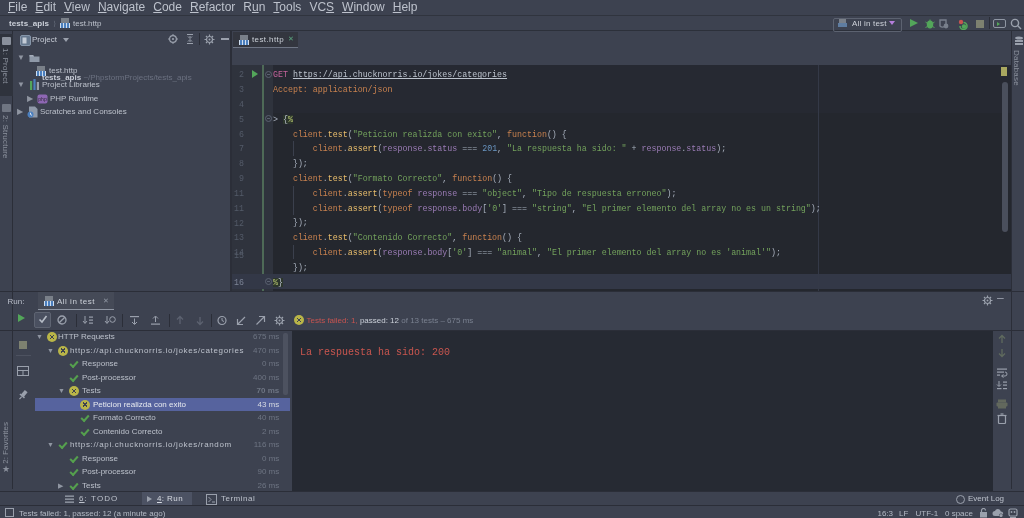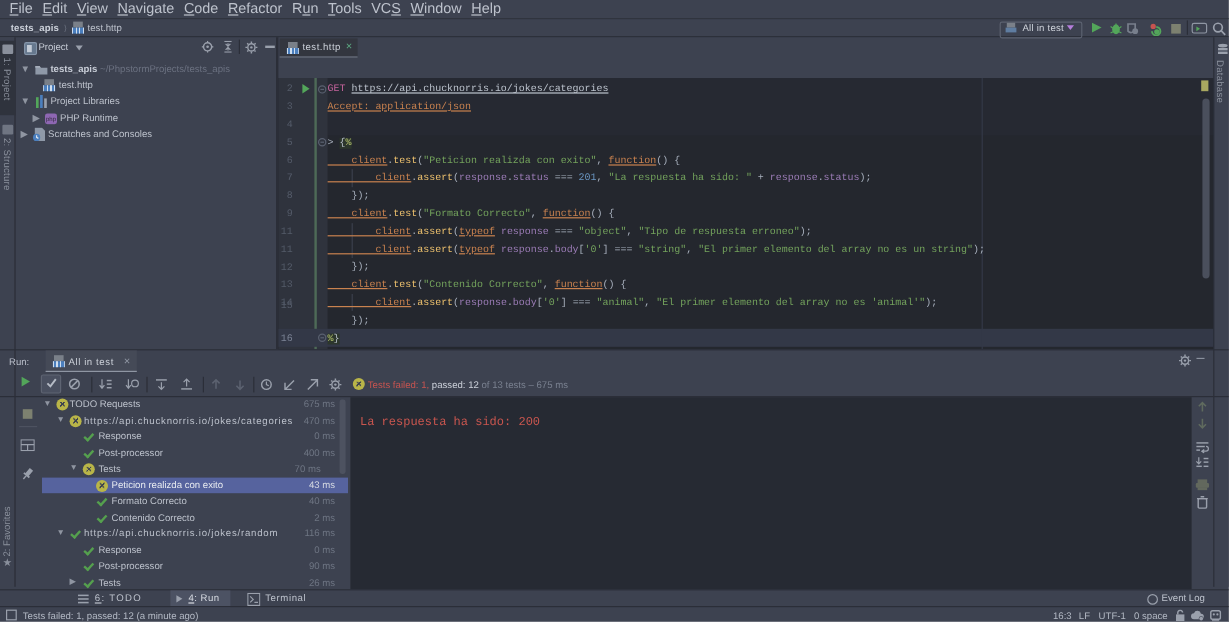--- a/index.html
+++ b/index.html
@@ -13,21 +13,21 @@
 #navbar{left:0;top:15px;width:1024px;height:16px;border-top:1px solid #30343e;border-bottom:1px solid #2c303a;box-sizing:border-box;}
 
 .stripe{background:#3d4250;}
 .vlabel{writing-mode:vertical-rl;font-size:8px;color:#8b919d;letter-spacing:0.2px;}
 .vlabel2{writing-mode:vertical-rl;transform:rotate(180deg);font-size:8px;color:#8b919d;}
 .trow{position:absolute;height:13.7px;line-height:13.7px;font-size:8px;white-space:nowrap;color:#bcc1cb;}
 
 #editor{background:#262932;}
 .codeline{position:absolute;white-space:pre;font-family:"Liberation Mono",monospace;font-size:8.3px;line-height:14.81px;height:14.81px;left:0;}
 .gut{position:absolute;font-family:"Liberation Mono",monospace;font-size:8.3px;line-height:14.81px;height:14.81px;color:#545b69;text-align:right;width:12px;}
-.or{color:#c9824f;text-decoration:underline;} .fn{color:#ecc06d;} .str{color:#73a25c;} .pur{color:#9b7cb6;}
+.or{color:#c9824f;} .fn{color:#ecc06d;} .str{color:#73a25c;} .pur{color:#9b7cb6;}
 .num{color:#6a96c2;} .pun{color:#a8b0bd;} .pink{color:#c4639c;margin-top:41px;} .tmpl{color:#b5c46f;background:#2c362c;}
 .lnk{color:#c4639c;font-size:8px;letter-spacing:0.15px;}
 
 .rrow{position:absolute;height:13.5px;line-height:13.5px;font-size:8px;white-space:nowrap;color:#bcc1cb;}
 .rtime{position:absolute;text-align:right;color:#6e7583;font-size:8px;}
 
 .sep{background:#2b2e38;}
 svg{display:block;}
 .arr{color:#8f95a1;font-size:7px;}
 .ic-ok{width:10px;height:10px;}
@@ -161,21 +161,21 @@
 </div>
 
   <div class="trow" style="left:0;top:19.5px;">
     <span class="abs" style="left:4px;color:#8f95a1;font-size:8px;">▼</span>
     <span class="abs" id="ic-folder" style="left:16px;top:2px;">
           <svg width="11" height="10">
             <path d="M0.5 2 L0.5 9 L10.5 9 L10.5 3.5 L5 3.5 L4 2 Z" fill="#8f99a8"></path>
             <path d="M0.5 2 L4 2 L5 3.5 L0.5 3.5 Z" fill="#a6aebb"></path>
           </svg>
         </span>
-    <span class="abs" style="left:29px;"><b style="color:#c7ccd6;">tests_apis</b> <span style="color:#6b7180;">~/PhpstormProjects/tests_apis</span></span>
+    <span class="abs" style="left:29px;margin-top:20px;"><b style="color:#c7ccd6;">tests_apis</b> <span style="color:#6b7180;">~/PhpstormProjects/tests_apis</span></span>
   </div>
   <div class="trow" style="left:0;top:33.2px;">
     <span class="abs ic-http" style="left:23px;top:1.5px;"></span>
     <span class="abs" style="left:36px;">test.http</span>
   </div>
   <div class="trow" style="left:0;top:46.9px;">
     <span class="abs" style="left:4px;color:#8f95a1;font-size:8px;">▼</span>
     <span class="abs" id="ic-lib" style="left:16px;top:1px;">
           <svg width="11" height="11">
             <rect x="1" y="2" width="2.2" height="9" fill="#53a65a"></rect>
@@ -414,21 +414,21 @@
           <rect x="3" y="6.5" width="6" height="1.5" fill="#9aa0ac"></rect>
           <line x1="6" y1="8" x2="6" y2="11.5" stroke="#9aa0ac" stroke-width="1.2"></line>
         </g>
       </svg>
     </div>
 
 <div class="abs" id="runtree" style="left:35px;top:330px;width:255px;height:161px;overflow:hidden;">
   <div class="rrow" style="top:0px;">
         <span class="abs arr" style="left:1px;">▼</span>
         <span class="abs ic-fail" style="left:12px;top:2px;"></span>
-        <span class="abs" style="left:23px;">TODO Requests</span>
+        <span class="abs" style="left:23px;">HTTP Requests</span>
         <span class="rtime" style="left:200px;width:44.3px;">675 ms</span>
       </div>
   <div class="rrow" style="top:13.5px;">
         <span class="abs arr" style="left:12px;">▼</span>
         <span class="abs ic-fail" style="left:23px;top:2px;"></span>
         <span class="abs" style="left:35px;letter-spacing:0.65px;">https://api.chucknorris.io/jokes/categories</span>
         <span class="rtime" style="left:200px;width:44.3px;">470 ms</span>
       </div>
   <div class="rrow" style="top:27px;">
         <span class="abs ic-ok" style="left:34px;top:2px;"></span>
@@ -437,21 +437,21 @@
       </div>
   <div class="rrow" style="top:40.5px;">
         <span class="abs ic-ok" style="left:34px;top:2px;"></span>
         <span class="abs" style="left:47px;">Post-processor</span>
         <span class="rtime" style="left:200px;width:44.3px;">400 ms</span>
       </div>
   <div class="rrow" style="top:54px;">
         <span class="abs arr" style="left:23px;">▼</span>
         <span class="abs ic-fail" style="left:34px;top:2px;"></span>
         <span class="abs" style="left:47px;">Tests</span>
-        <span class="rtime" style="left:188px;width:44.3px;">70 ms</span>
+        <span class="rtime" style="left:200px;width:44.3px;font-weight:bold;">70 ms</span>
       </div>
   <div class="rrow" style="top:67.5px;background:#56639e;width:255px;color:#e8ebf0;">
         <span class="abs ic-fail" style="left:45px;top:2px;"></span>
         <span class="abs" style="left:58px;">Peticion realizda con exito</span>
         <span class="rtime" style="left:200px;width:44.3px;color:#d6dae2;">43 ms</span>
       </div>
   <div class="rrow" style="top:81px;">
         <span class="abs ic-ok" style="left:45px;top:2px;"></span>
         <span class="abs" style="left:58px;">Formato Correcto</span>
         <span class="rtime" style="left:200px;width:44.3px;">40 ms</span>

